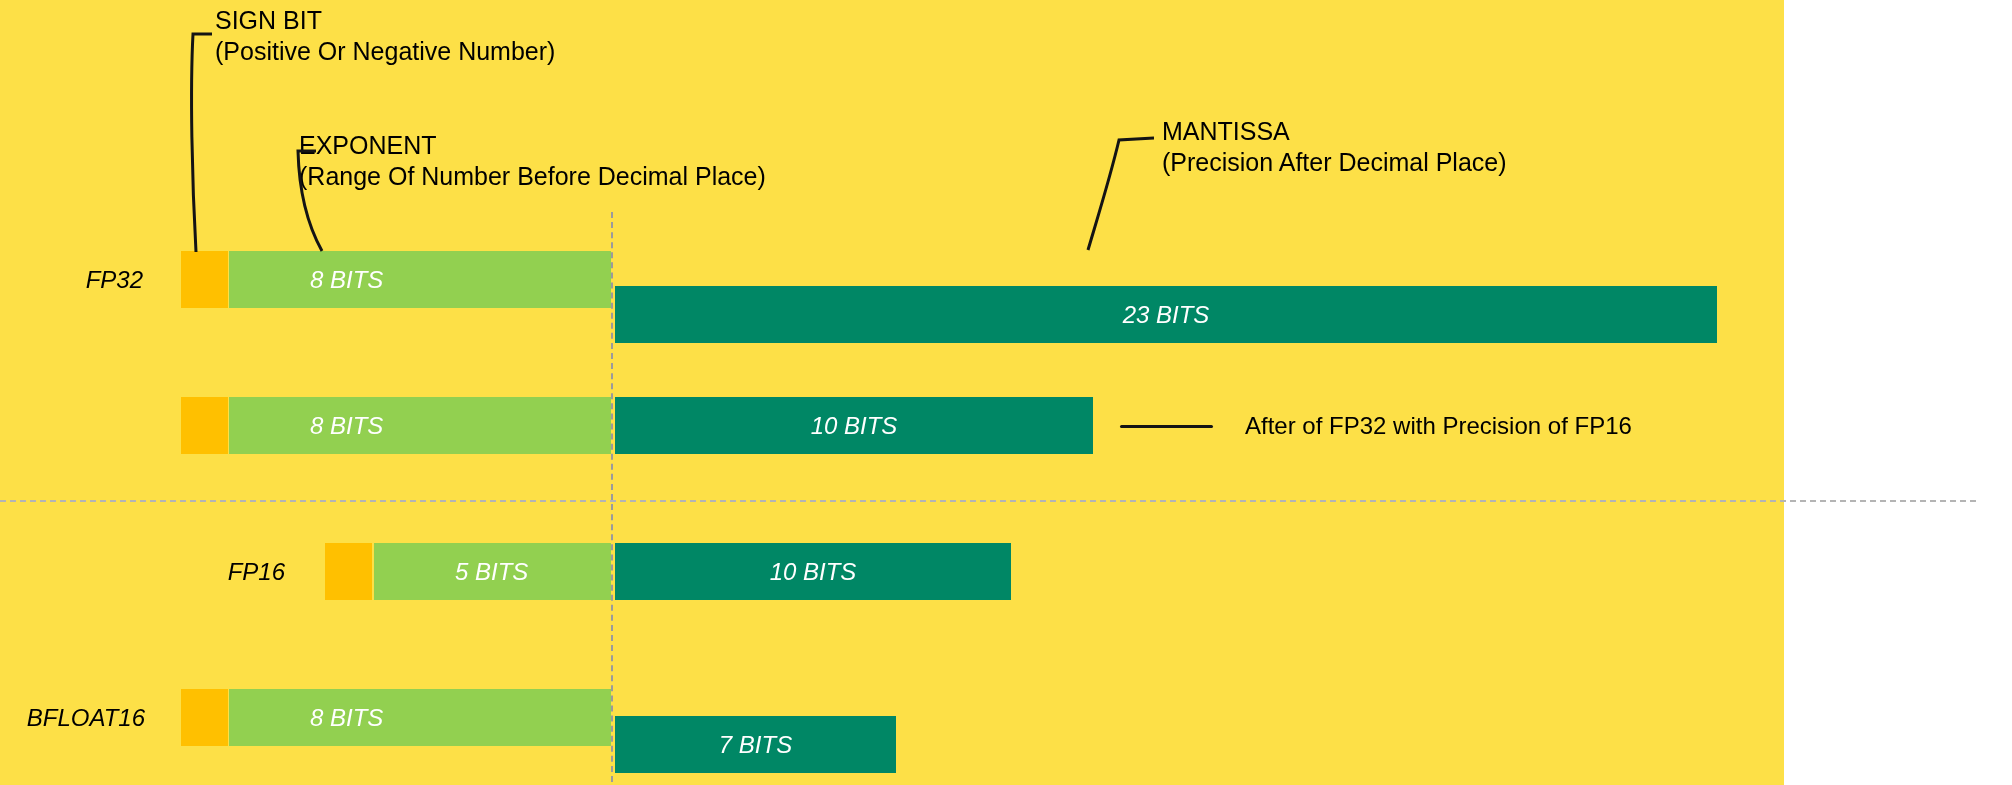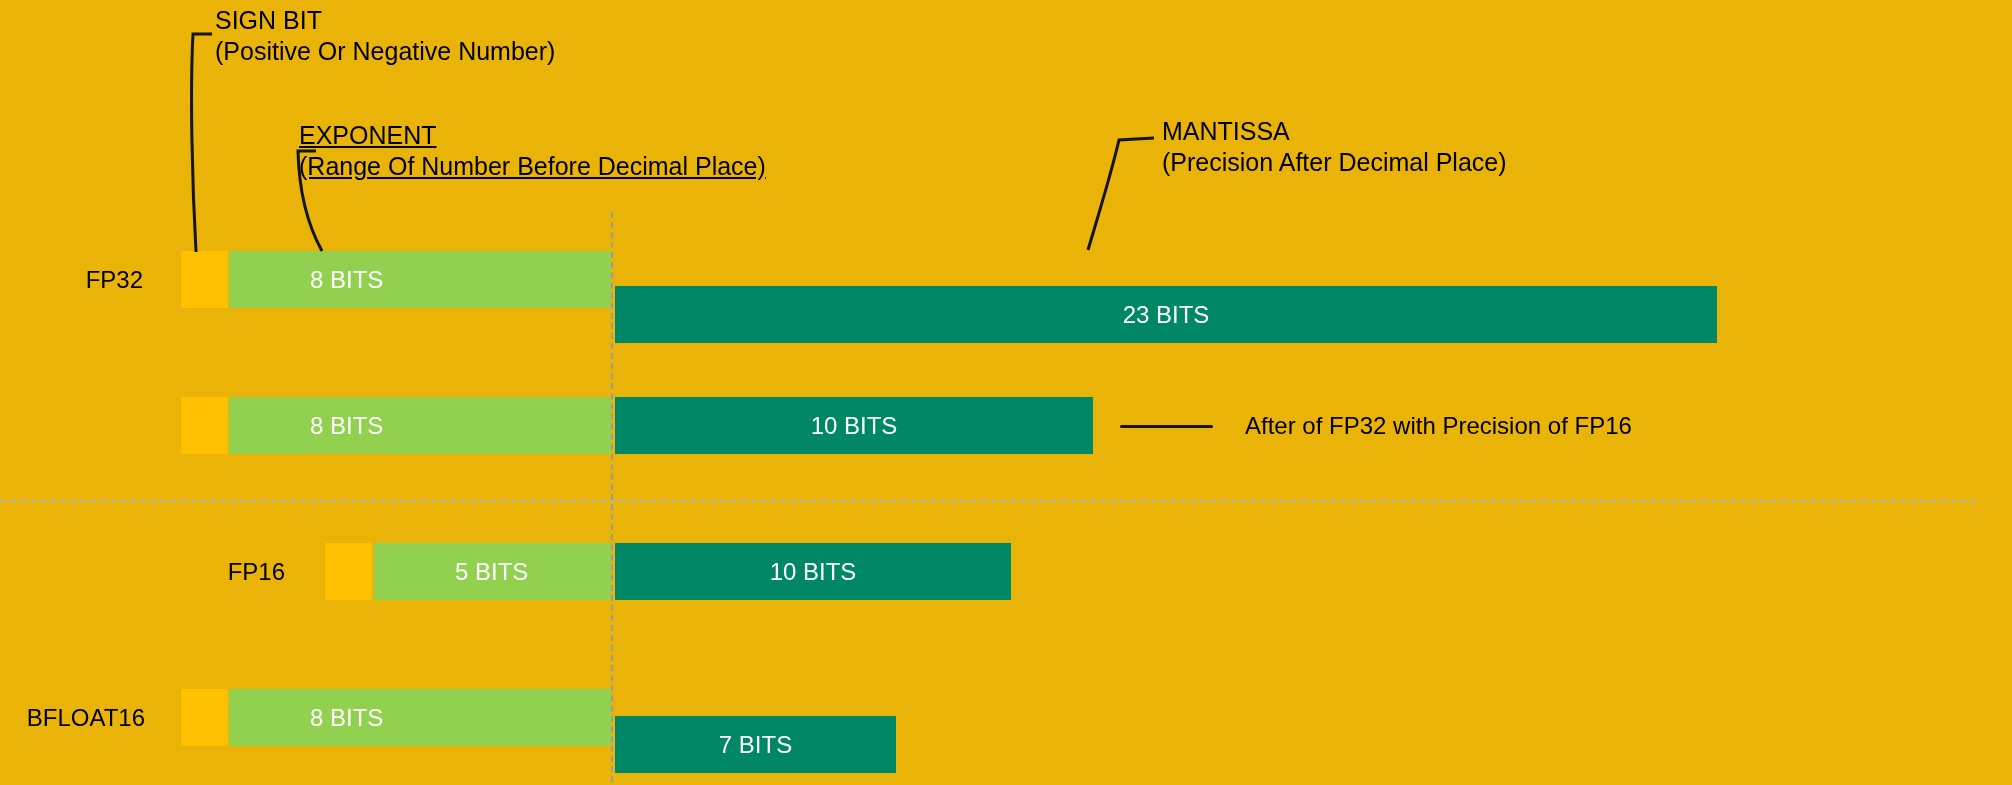--- a/index.html
+++ b/index.html
@@ -1,37 +1,37 @@
 <!DOCTYPE html>
 <html style="--sign-bit: #FFC000; --exponent: #92D050; --mantissa: #008765; --bar-text: #FFFFFF; --divider-gray: #9B9B9B;"><head>
 <meta charset="utf-8">
 <style>
   html,body{margin:0;padding:0;background:#ffffff;}
   body{width:2012px;height:785px;overflow:hidden;position:relative;
        font-family:"Liberation Sans","DejaVu Sans",sans-serif;color:#000;}
-  .canvas{position:absolute;left:0;top:0;width:2012px;height:785px;background:#eab308;}
+  .canvas{position:absolute;left:0;top:0;width:1784px;height:785px;background:#fde047;}
 
   
   .legend{position:absolute;font-size:25px;line-height:31px;color:#000;white-space:nowrap;}
   .legend-sign{left:215px;top:5px;}
-  .legend-exp{left:299px;top:120px;text-decoration:underline;}
+  .legend-exp{left:299px;top:130px;}
   .legend-man{left:1162px;top:116px;}
 
   
   svg.leaders{position:absolute;left:0;top:0;width:2012px;height:785px;pointer-events:none;z-index:10;}
   svg.leaders path{stroke:#141414;stroke-width:3;fill:none;}
 
   
   .vline{position:absolute;left:611px;top:212px;height:570px;width:0;
          border-left:2px dashed var(--divider-gray,#9b9b9b);z-index:0;}
   .hline{position:absolute;left:0;top:500px;width:1976px;height:0;
          border-top:2px dashed #b4b4b4;z-index:0;}
 
   
-  .row{position:absolute;left:0;width:2012px;height:57px;z-index:2;}
+  .row{position:absolute;left:0;width:2012px;height:57px;z-index:2;font-style:italic;}
   .row-fp32{top:251px;} .row-tf32{top:397px;} .row-fp16{top:543px;} .row-bf16{top:689px;}
 
   .row-label{position:absolute;top:0;height:57px;line-height:57px;
              font-size:24px;color:#000;text-align:right;white-space:nowrap;}
   .row-fp32 .row-label,.row-tf32 .row-label{left:0;width:143px;}
   .row-bf16 .row-label{left:0;width:145px;}
   .row-fp16 .row-label{left:0;width:285px;}
 
   .seg{position:absolute;top:0;height:57px;box-sizing:border-box;}
   .seg.sign{width:47px;background:var(--sign-bit,#FFC000);}

